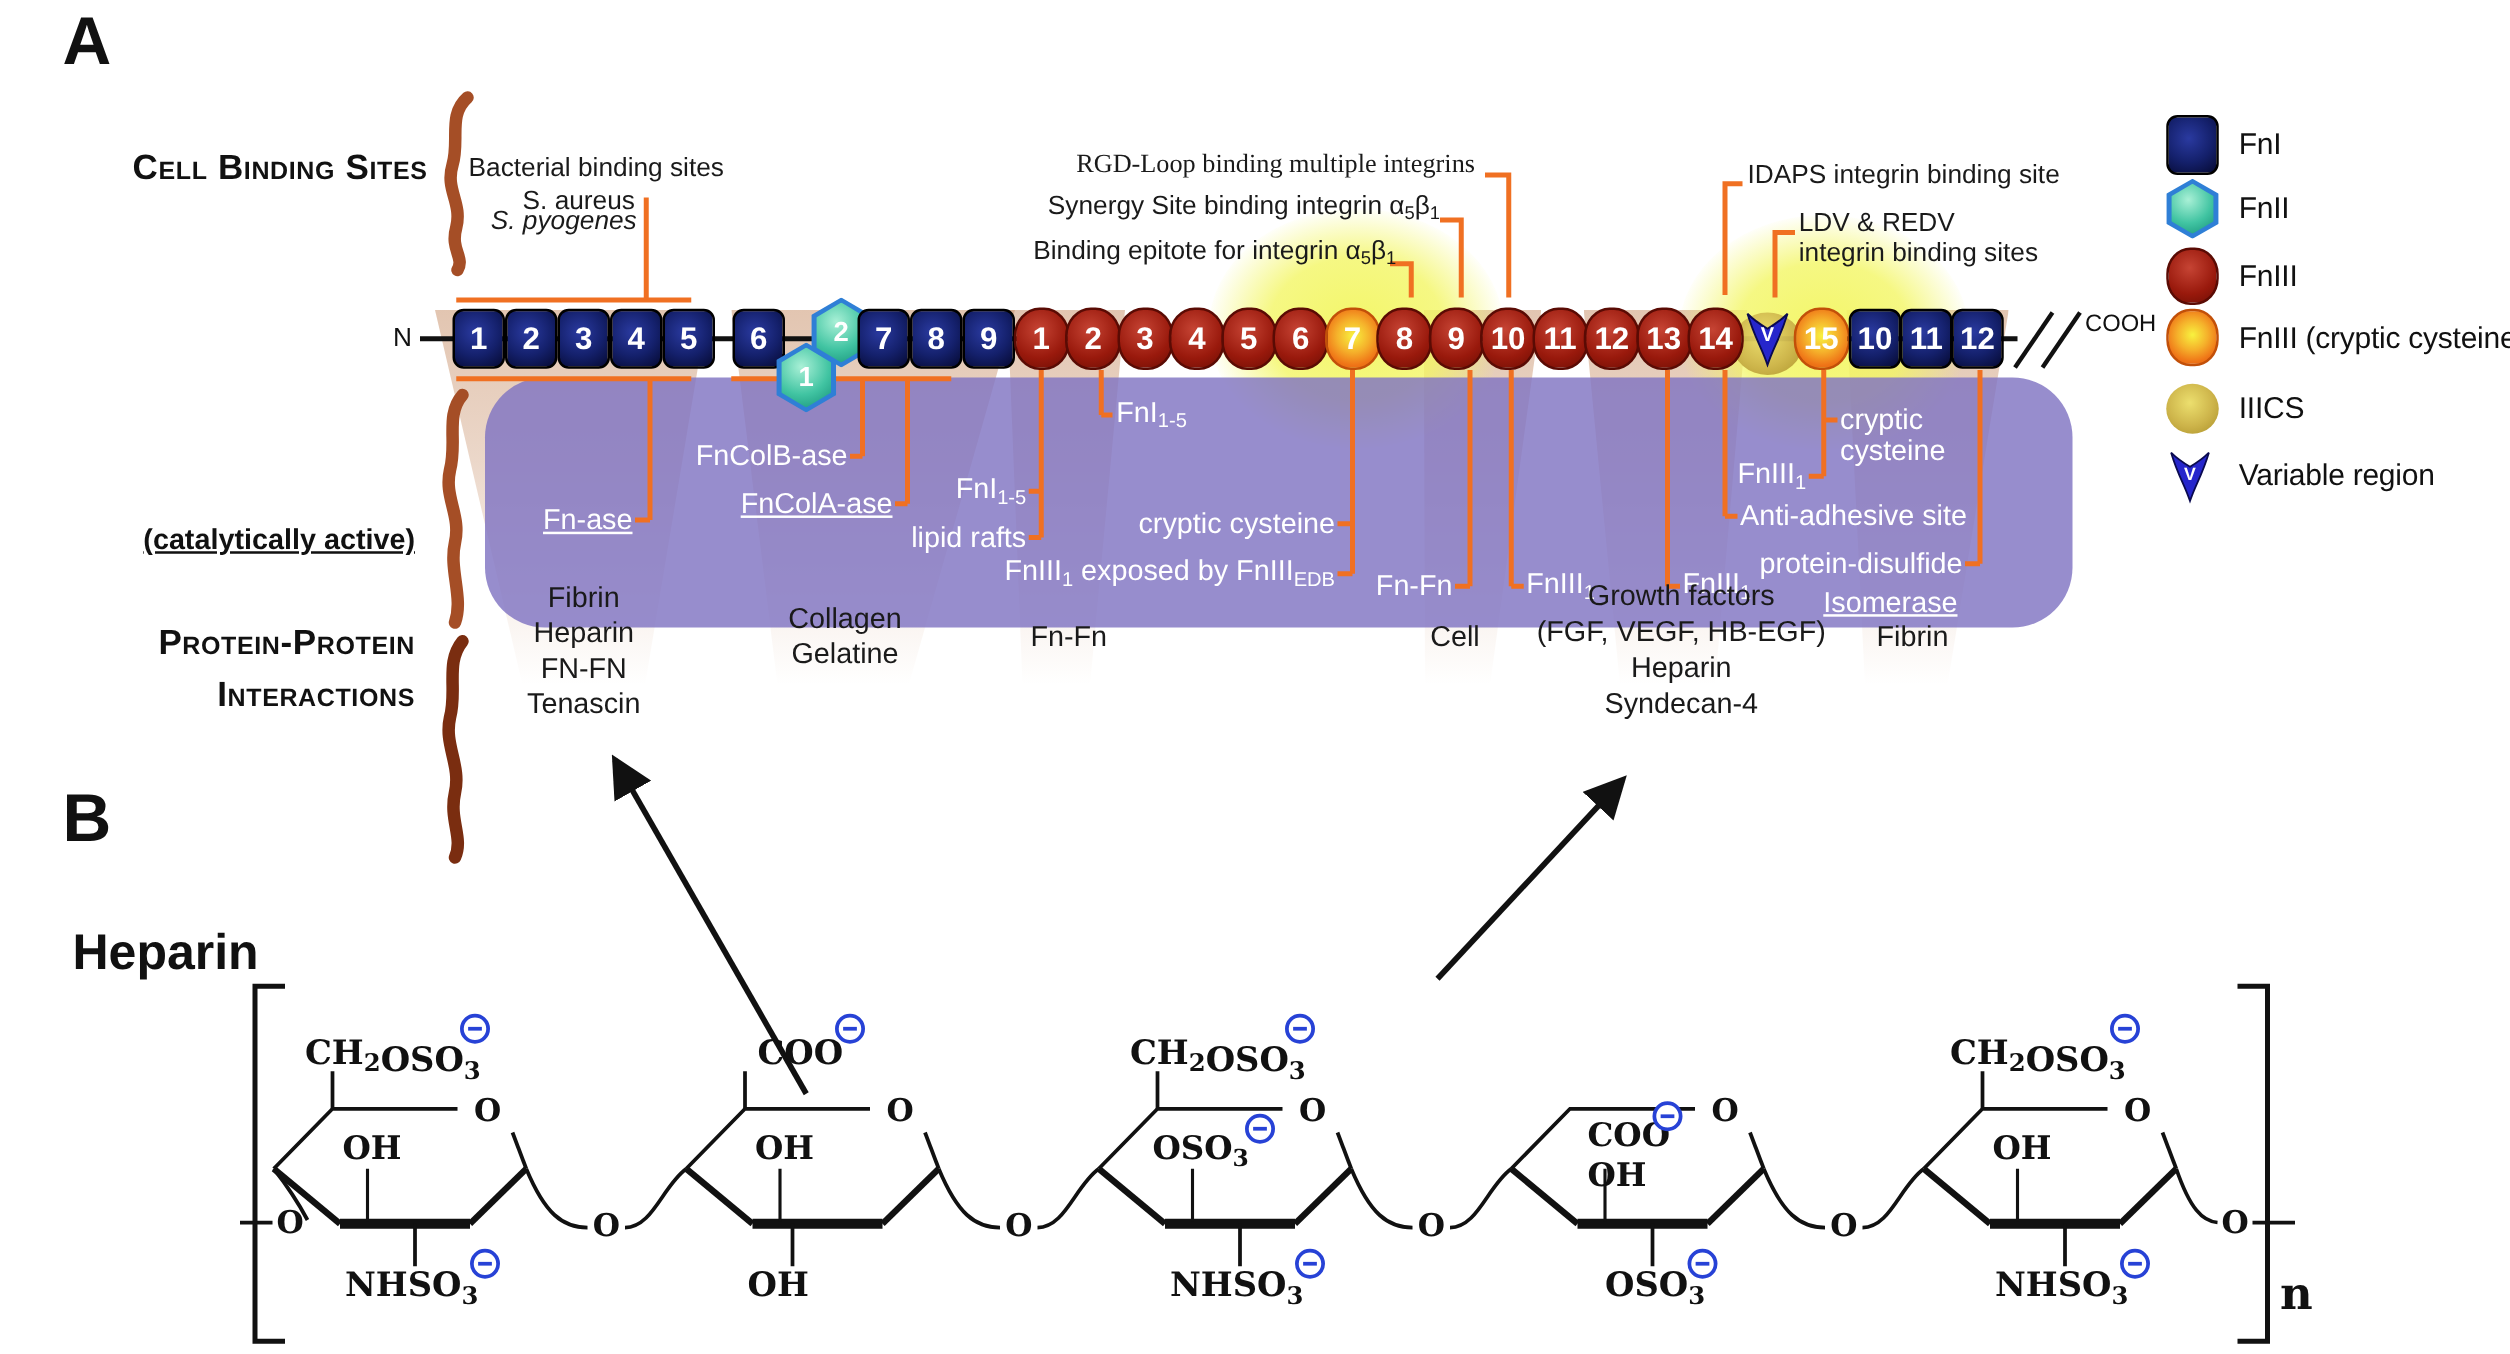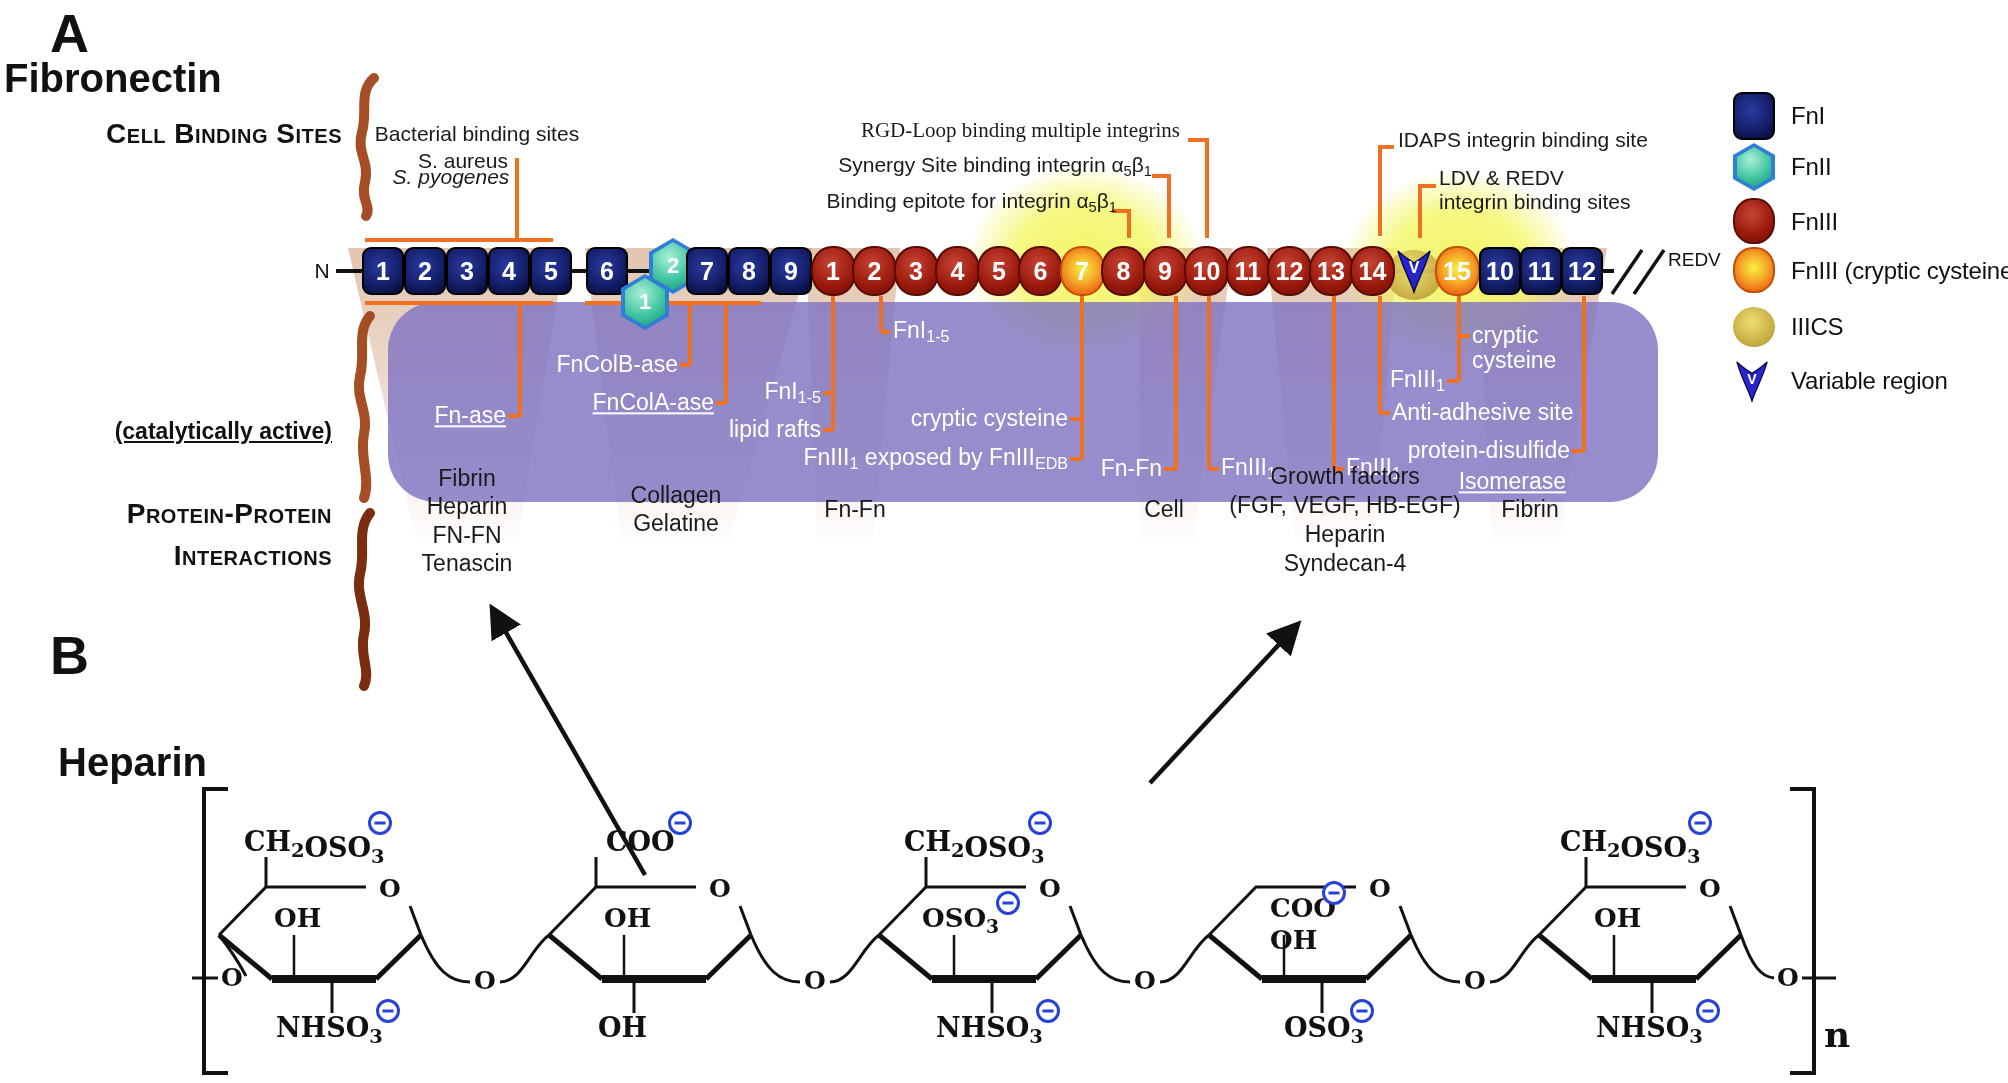--- a/index.html
+++ b/index.html
@@ -299,27 +299,26 @@
       <div class="blbl" style="position: absolute; left: 855px; top: 509px; transform: translate(-50%, -50%);">Fn-Fn</div>
       <div class="blbl" style="position: absolute; left: 1164px; top: 509px; transform: translate(-50%, -50%);">Cell</div>
       <div class="blbl" style="position: absolute; left: 1345px; top: 476px; transform: translate(-50%, -50%);">Growth factors</div>
       <div class="blbl" style="position: absolute; left: 1345px; top: 505px; transform: translate(-50%, -50%);">(FGF, VEGF, HB-EGF)</div>
       <div class="blbl" style="position: absolute; left: 1345px; top: 534px; transform: translate(-50%, -50%);">Heparin</div>
       <div class="blbl" style="position: absolute; left: 1345px; top: 563px; transform: translate(-50%, -50%);">Syndecan-4</div>
       <div class="blbl" style="position: absolute; left: 1530px; top: 509px; transform: translate(-50%, -50%);">Fibrin</div>
     </div>
 
   <div class="abs panel-tag" style="left:50px;top:2px;">A</div>
-  <div class="abs big-title" style="left:4px;top:56px;">Fibronectin</div>
   <div class="abs sec-hdr" style="right:1666px;top:118px;">Cell Binding Sites</div>
   <div class="abs sec-sub" style="right:1676px;top:418px;">(catalytically active)</div>
   <div class="abs sec-hdr" style="right:1676px;top:498px;">Protein-Protein</div>
   <div class="abs sec-hdr" style="right:1676px;top:540px;">Interactions</div>
   <div class="abs" style="left:322px;top:271px;transform:translate(-50%,-50%);font-size:21px;">N</div>
-  <div class="abs" style="left:1668px;top:260px;transform:translateY(-50%);font-size:19px;">REDV</div>
+  <div class="abs" style="left:1668px;top:260px;transform:translateY(-50%);font-size:19px;">COOH</div>
   <div class="abs panel-tag" style="left:50px;top:624px;">B</div>
   <div class="abs big-title" style="left:58px;top:740px;">Heparin</div>
 
   <div class="layer" id="legend">
       <div class="leg-row" style="left: 1733px; top: 116px; transform: translateY(-50%);">
         <div style="position: relative; width: 42px; height: 48px; flex: 0 0 auto;">
           <div class="dom d-fn1" style="left:0;top:0;"></div>
         </div>
         <div class="leg-label">FnI</div>
       </div>

